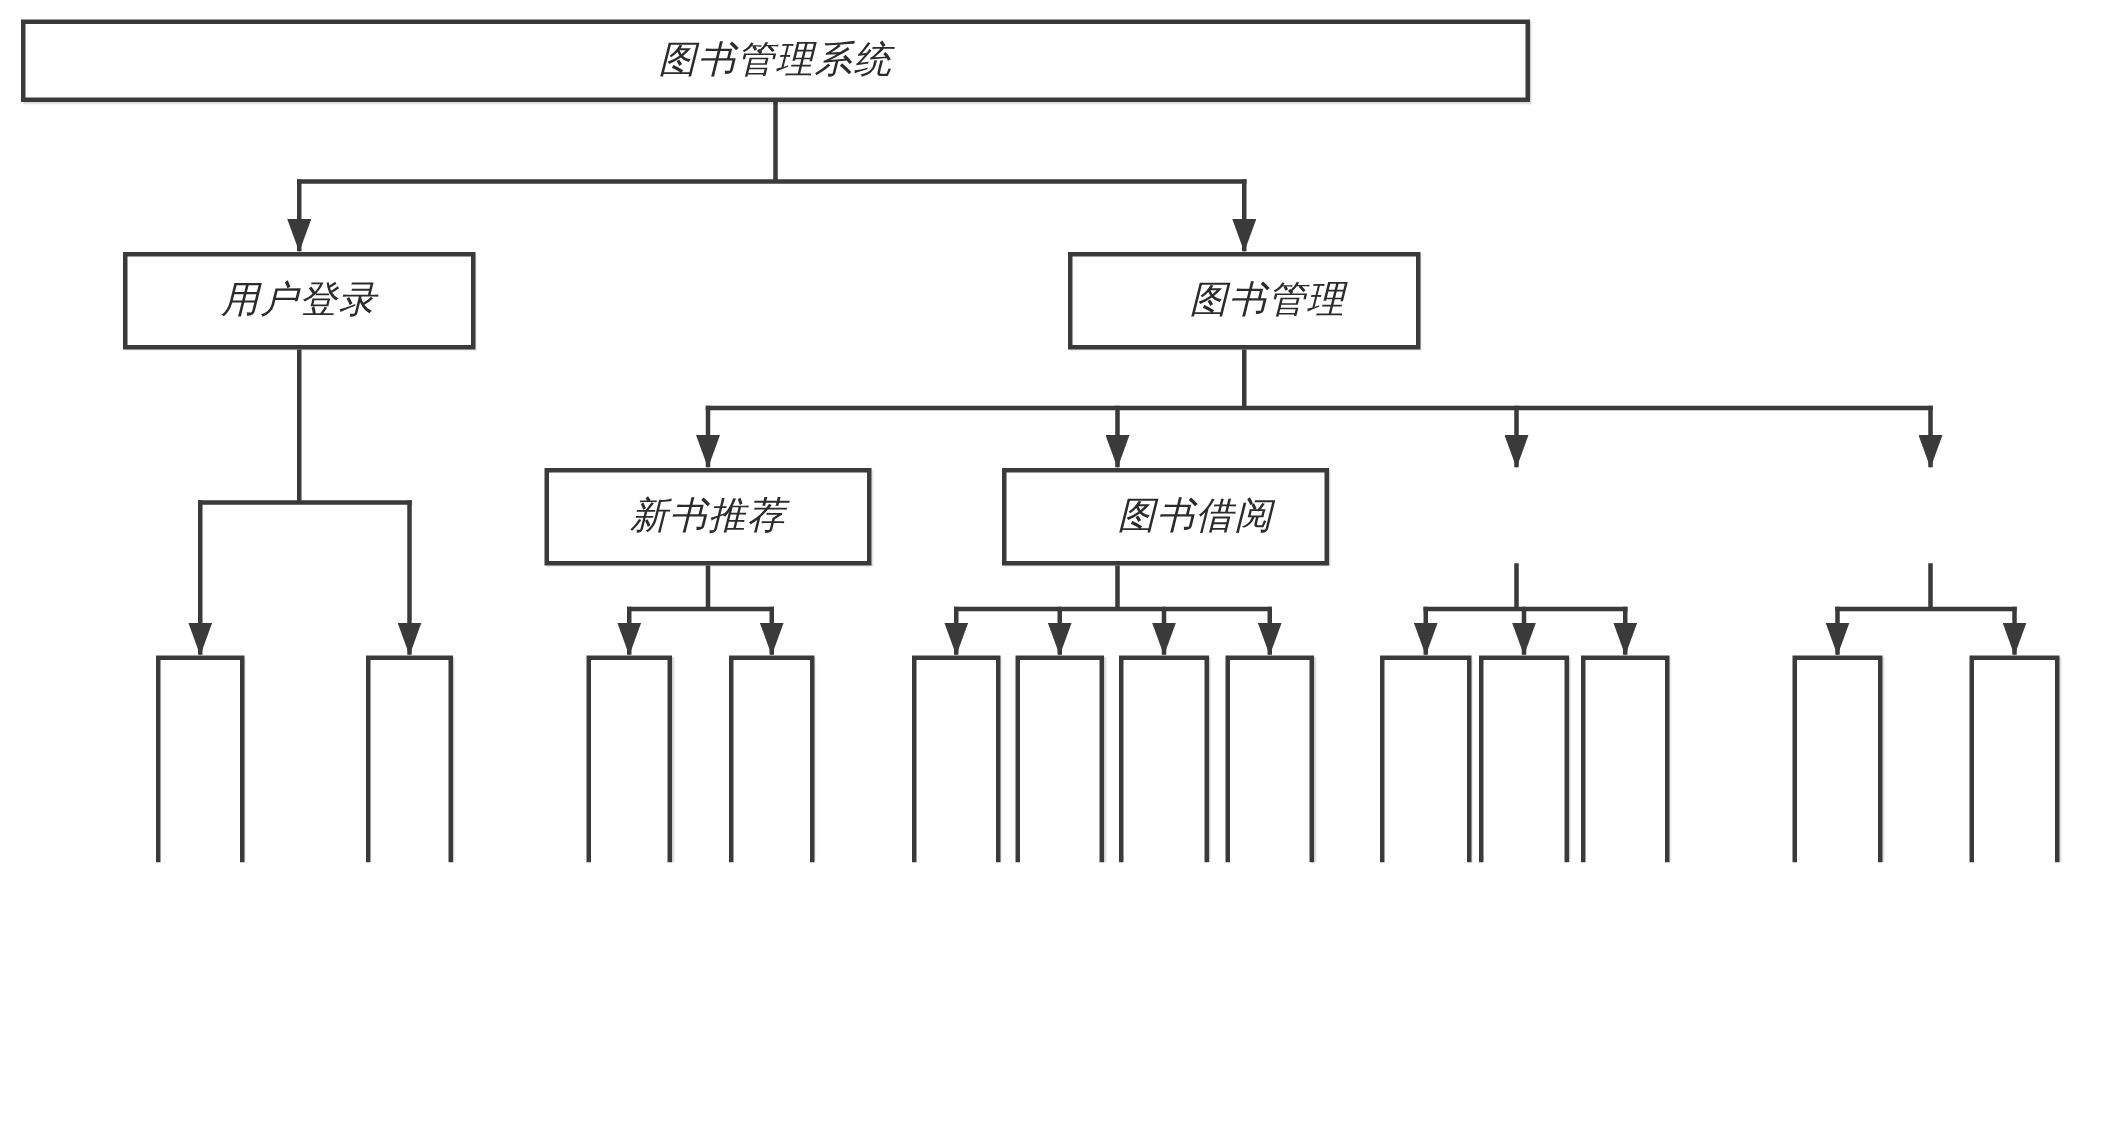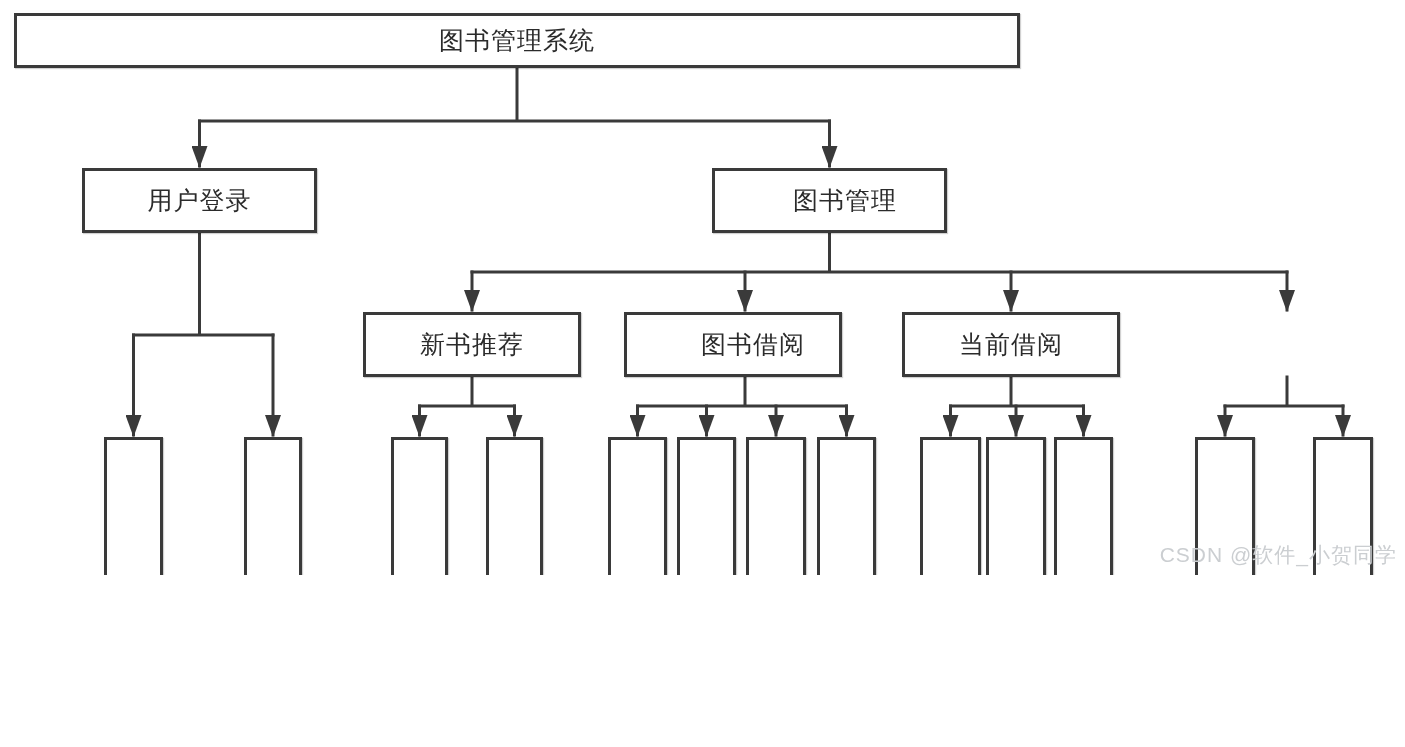--- a/index.html
+++ b/index.html
@@ -4,20 +4,21 @@
 <style>
   html, body { margin: 0; padding: 0; background: #ffffff; }
   #canvas {
     position: relative;
     width: 1405px;
     height: 575px;
     background: #ffffff;
     overflow: hidden;
     font-family: "Liberation Sans", "DejaVu Sans", sans-serif;
     color: #2b2b2b;
+    font-style: italic;
   }
   .wires {
     position: absolute;
     left: 0; top: 0;
     width: 1405px; height: 747px;
     pointer-events: none;
   }
   .node {
     position: absolute;
     box-sizing: border-box;
@@ -110,25 +111,22 @@
   <div class="node hbox" style="left:82px; top:168px; width:235px; height:65px;">
     <span class="label">用户登录</span>
   </div>
   <div class="node hbox" style="left:712px; top:168px; width:235px; height:65px;padding-left:31px;">
     <span class="label">图书管理</span>
   </div>
 
   <div class="node hbox" style="left:363px; top:312px; width:218px; height:65px;">
     <span class="label">新书推荐</span>
   </div>
-  <div class="node hbox" style="left:624px; top:312px; width:218px; height:65px;padding-left:40px;">
+  <div class="node hbox" style="left:668px; top:312px; width:218px; height:65px;padding-left:40px;">
     <span class="label">图书借阅</span>
-  </div>
-  <div class="node hbox" style="left:902px; top:312px; width:218px; height:65px;">
-    <span class="label">当前借阅</span>
   </div>
 
   <div class="node vbox" style="left:104px; top:437px; width:59px; height:300px;">
     <span class="label">用户登录</span>
   </div>
   <div class="node vbox" style="left:244px; top:437px; width:58px; height:300px;">
     <span class="label">注销登录</span>
   </div>
 
   <div class="node vbox" style="left:391px; top:437px; width:57px; height:300px;">
@@ -161,15 +159,14 @@
     <span class="label">确认归还（管理员）</span>
   </div>
 
   <div class="node vbox" style="left:1195px; top:437px; width:60px; height:300px;">
     <span class="label">新增借阅记录</span>
   </div>
   <div class="node vbox" style="left:1313px; top:437px; width:60px; height:300px;">
     <span class="label">查询借阅记录</span>
   </div>
 
-  <div id="watermark">CSDN @软件_小贺同学</div>
 
 </div>
 
 </body></html>

